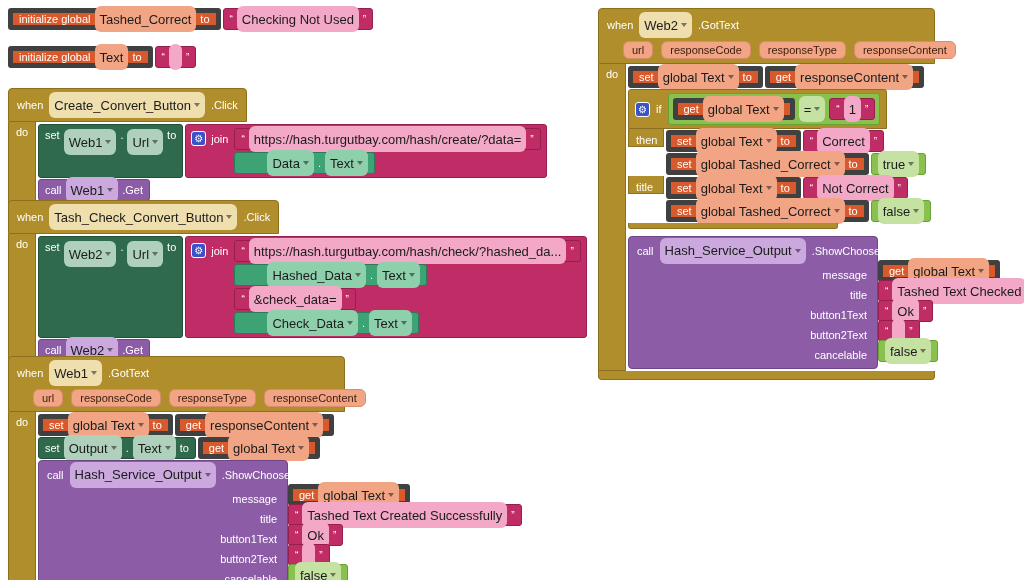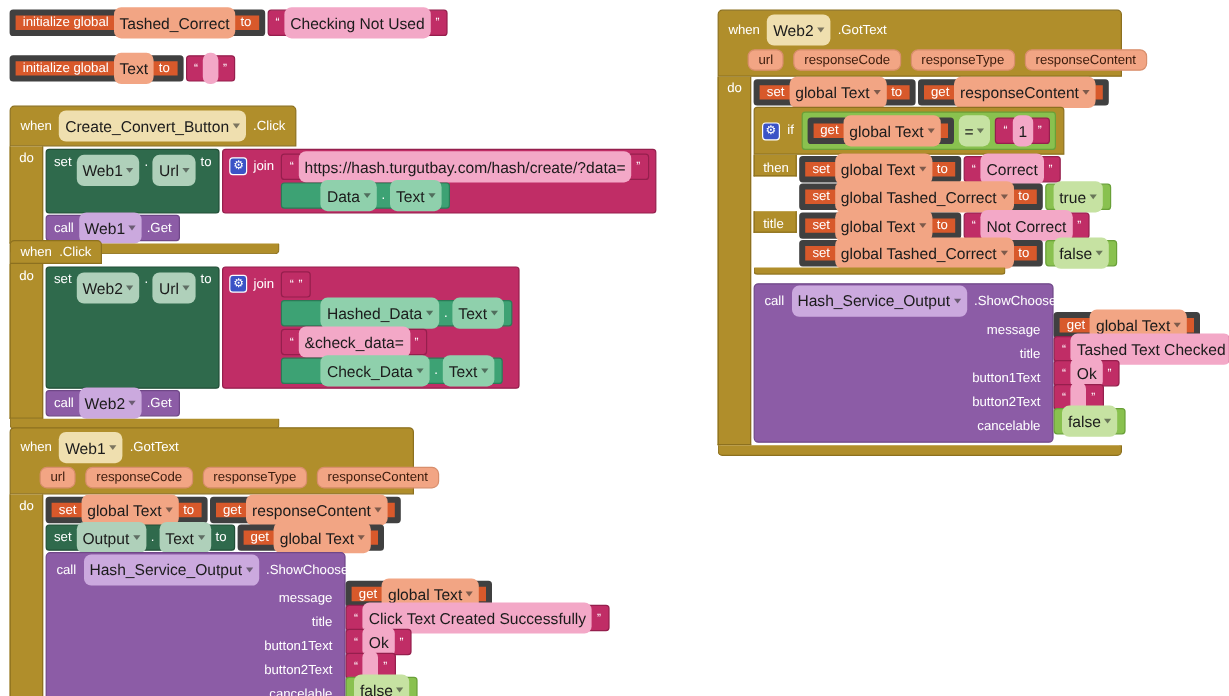--- a/index.html
+++ b/index.html
@@ -184,20 +184,24 @@
         </div>
       </div>
     </div>
     <div class="ev-foot" style="width:225px;"></div>
   </div>
 
   <div class="event" style="left:8px; top:200px;">
     <div class="ev-head">
       <div class="ehr">
         <span>when</span>
+        <span class="fld f-tan">
+          <span>Tash_Check_Convert_Button</span>
+          <span class="dd"></span>
+        </span>
         <span>.Click</span>
       </div>
     </div>
     <div class="ev-body">
       <div class="ev-spine">
         <span>do</span>
       </div>
       <div class="stmts">
         <div class="row-stretch">
           <div class="b dgreen vstretch">
@@ -214,20 +218,21 @@
             <span>to</span>
           </div>
           <div class="join">
             <div class="join-kw">
               <span class="gear">⚙</span>
               <span>join</span>
             </div>
             <div class="join-args">
               <div class="b crimson">
                 <span class="q">“</span>
+                <span class="fld f-pink">https://hash.turgutbay.com/hash/check/?hashed_da...</span>
                 <span class="q">”</span>
               </div>
               <div class="b teal">
                 <span class="fld f-mint">
                   <span>Hashed_Data</span>
                   <span class="dd"></span>
                 </span>
                 <span>.</span>
                 <span class="fld f-mint">
                   <span>Text</span>
@@ -348,21 +353,21 @@
                   <span class="dd"></span>
                 </span>
               </span>
             </span>
           </div>
           <div class="dlg-row">
             <span>title</span>
             <span class="dlg-val">
               <span class="b crimson">
                 <span class="q">“</span>
-                <span class="fld f-pink">Click Text Created Successfully</span>
+                <span class="fld f-pink">Tashed Text Created Successfully</span>
                 <span class="q">”</span>
               </span>
             </span>
           </div>
           <div class="dlg-row">
             <span>button1Text</span>
             <span class="dlg-val">
               <span class="b crimson">
                 <span class="q">“</span>
                 <span class="fld f-pink">Ok</span>

